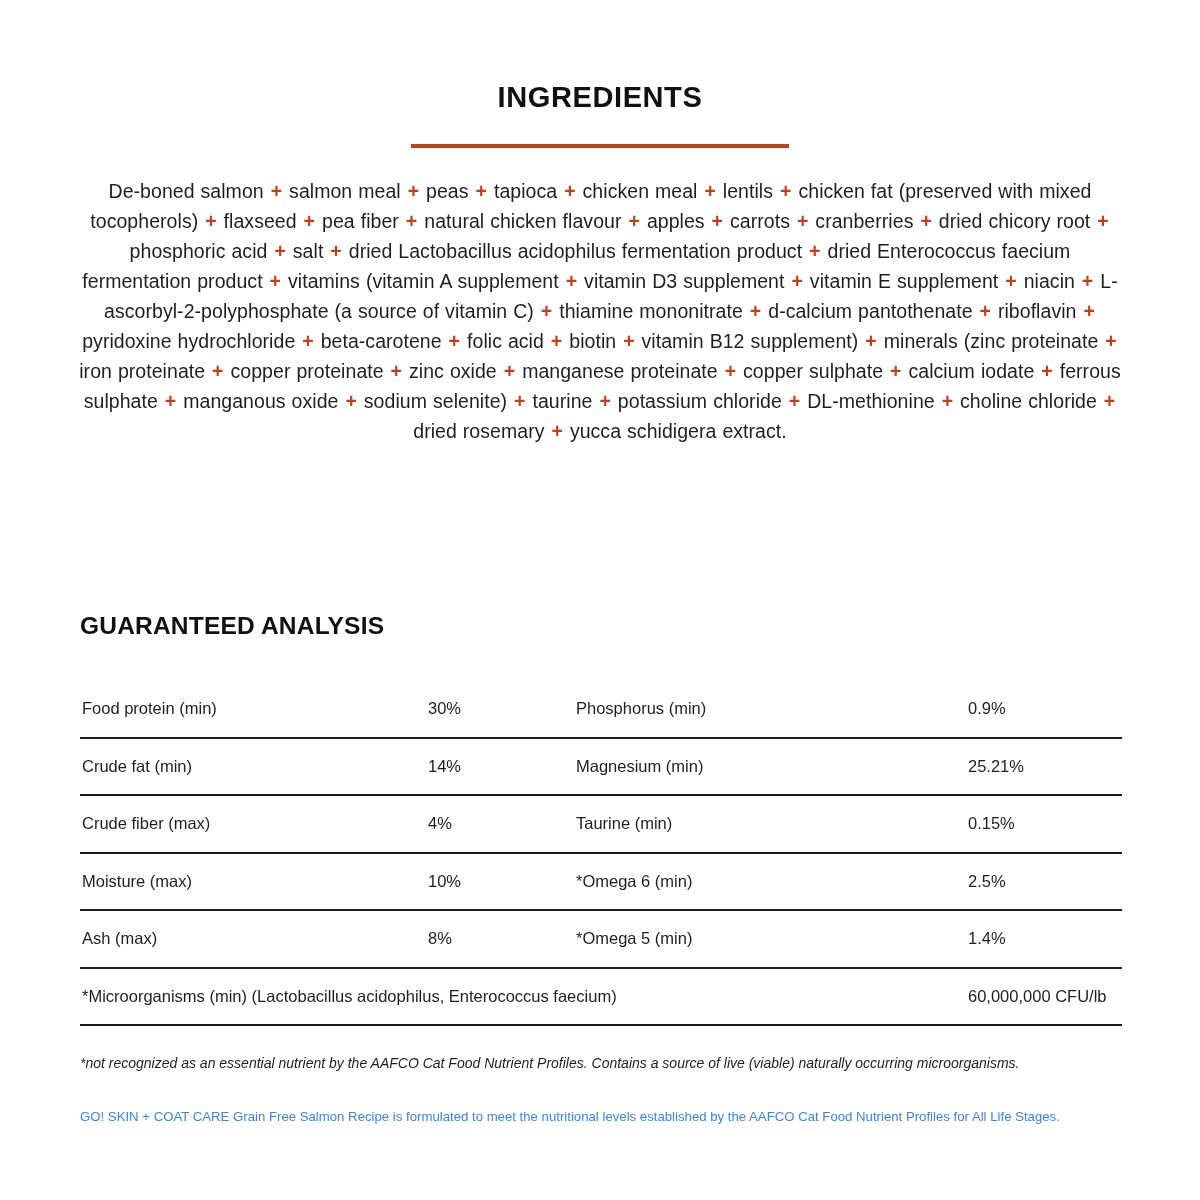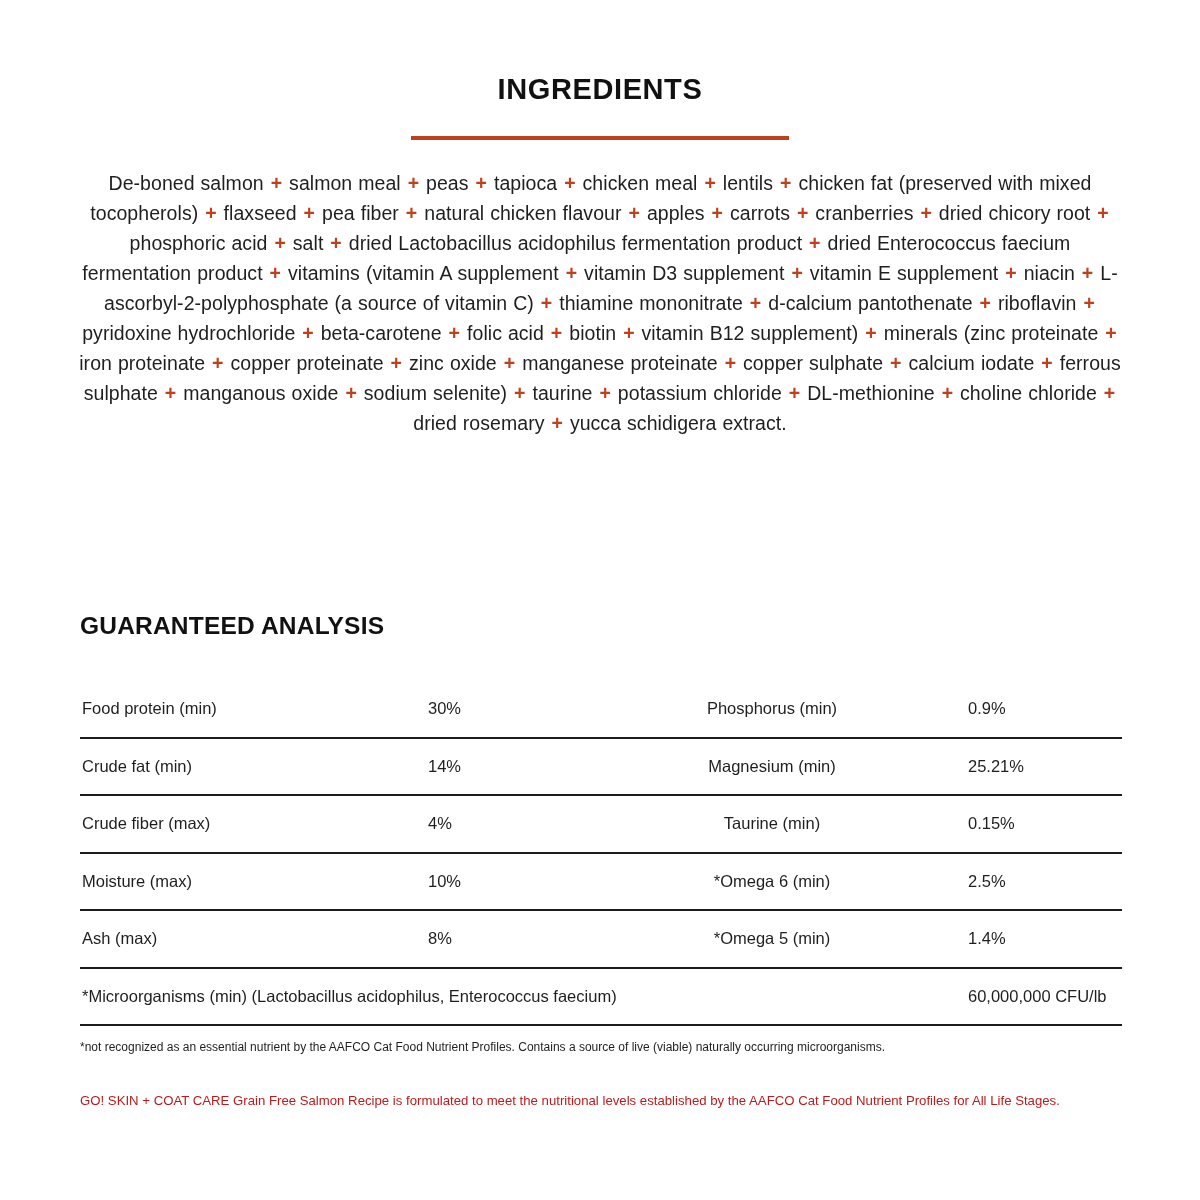--- a/index.html
+++ b/index.html
@@ -20,21 +20,21 @@
   
   .ingredients-section {
     padding-top: 66px;
   }
   .ingredients-title {
     text-align: center;
     font-size: 29px;
     font-weight: 800;
     letter-spacing: 0.6px;
     color: #111111;
-    margin: 8px;
+    margin: 16px;
     line-height: 1.1;
   }
   .title-rule {
     width: 378px;
     height: 4px;
     background: #c0401a;
     margin: 30px auto 0 auto;
   }
   .ingredients-body {
     width: 1052px;
@@ -77,42 +77,43 @@
     padding: 0;
     height: 57.5px;
     vertical-align: middle;
     font-size: 16.5px;
     color: #1f1f1f;
     font-weight: 400;
   }
   .ga-table tr td:first-child { padding-left: 2px; }
   .col-label-a { width: 348px; }
   .col-val-a   { width: 140px; }
-  .col-label-b { width: 400px; padding-left: 8px !important; text-align: center; }
+  .col-label-b { width: 400px; padding-left: 8px !important; }
   .col-val-b   { width: 154px; }
   .ga-table td.cell-wide {
     padding-left: 2px;
   }
   .ga-table td.cell-wide-val {
     text-align: left;
   }
 
   .ga-footnote {
-    margin-top: 12px;
+    margin-top: 28px;
     width: 1042px;
-    font-size: 12px;
+    font-size: 14px;
     line-height: 19px;
     color: #1f1f1f;
+    font-style: italic;
   }
   .ga-statement {
     margin-top: 34px;
     width: 1042px;
     font-size: 13.2px;
     line-height: 20px;
-    color: #b91c1c;
+    color: #3b82f6;
   }
 </style>
 </head>
 <body>
 
 <section class="ingredients-section">
   <h1 class="ingredients-title">INGREDIENTS</h1>
   <div class="title-rule"></div>
   <p class="ingredients-body" id="ingredients-body"><span>De-boned salmon</span><span class="plus"> + </span><span>salmon meal</span><span class="plus"> + </span><span>peas</span><span class="plus"> + </span><span>tapioca</span><span class="plus"> + </span><span>chicken meal</span><span class="plus"> + </span><span>lentils</span><span class="plus"> + </span><span>chicken fat (preserved with mixed tocopherols)</span><span class="plus"> + </span><span>flaxseed</span><span class="plus"> + </span><span>pea fiber</span><span class="plus"> + </span><span>natural chicken flavour</span><span class="plus"> + </span><span>apples</span><span class="plus"> + </span><span>carrots</span><span class="plus"> + </span><span>cranberries</span><span class="plus"> + </span><span>dried chicory root</span><span class="plus"> + </span><span>phosphoric acid</span><span class="plus"> + </span><span>salt</span><span class="plus"> + </span><span>dried Lactobacillus acidophilus fermentation product</span><span class="plus"> + </span><span>dried Enterococcus faecium fermentation product</span><span class="plus"> + </span><span>vitamins (vitamin A supplement</span><span class="plus"> + </span><span>vitamin D3 supplement</span><span class="plus"> + </span><span>vitamin E supplement</span><span class="plus"> + </span><span>niacin</span><span class="plus"> + </span><span>L-ascorbyl-2-polyphosphate (a source of vitamin C)</span><span class="plus"> + </span><span>thiamine mononitrate</span><span class="plus"> + </span><span>d-calcium pantothenate</span><span class="plus"> + </span><span>riboflavin</span><span class="plus"> + </span><span>pyridoxine hydrochloride</span><span class="plus"> + </span><span>beta-carotene</span><span class="plus"> + </span><span>folic acid</span><span class="plus"> + </span><span>biotin</span><span class="plus"> + </span><span>vitamin B12 supplement)</span><span class="plus"> + </span><span>minerals (zinc proteinate</span><span class="plus"> + </span><span>iron proteinate</span><span class="plus"> + </span><span>copper proteinate</span><span class="plus"> + </span><span>zinc oxide</span><span class="plus"> + </span><span>manganese proteinate</span><span class="plus"> + </span><span>copper sulphate</span><span class="plus"> + </span><span>calcium iodate</span><span class="plus"> + </span><span>ferrous sulphate</span><span class="plus"> + </span><span>manganous oxide</span><span class="plus"> + </span><span>sodium selenite)</span><span class="plus"> + </span><span>taurine</span><span class="plus"> + </span><span>potassium chloride</span><span class="plus"> + </span><span>DL-methionine</span><span class="plus"> + </span><span>choline chloride</span><span class="plus"> + </span><span>dried rosemary</span><span class="plus"> + </span><span>yucca schidigera extract.</span></p>
 </section>

